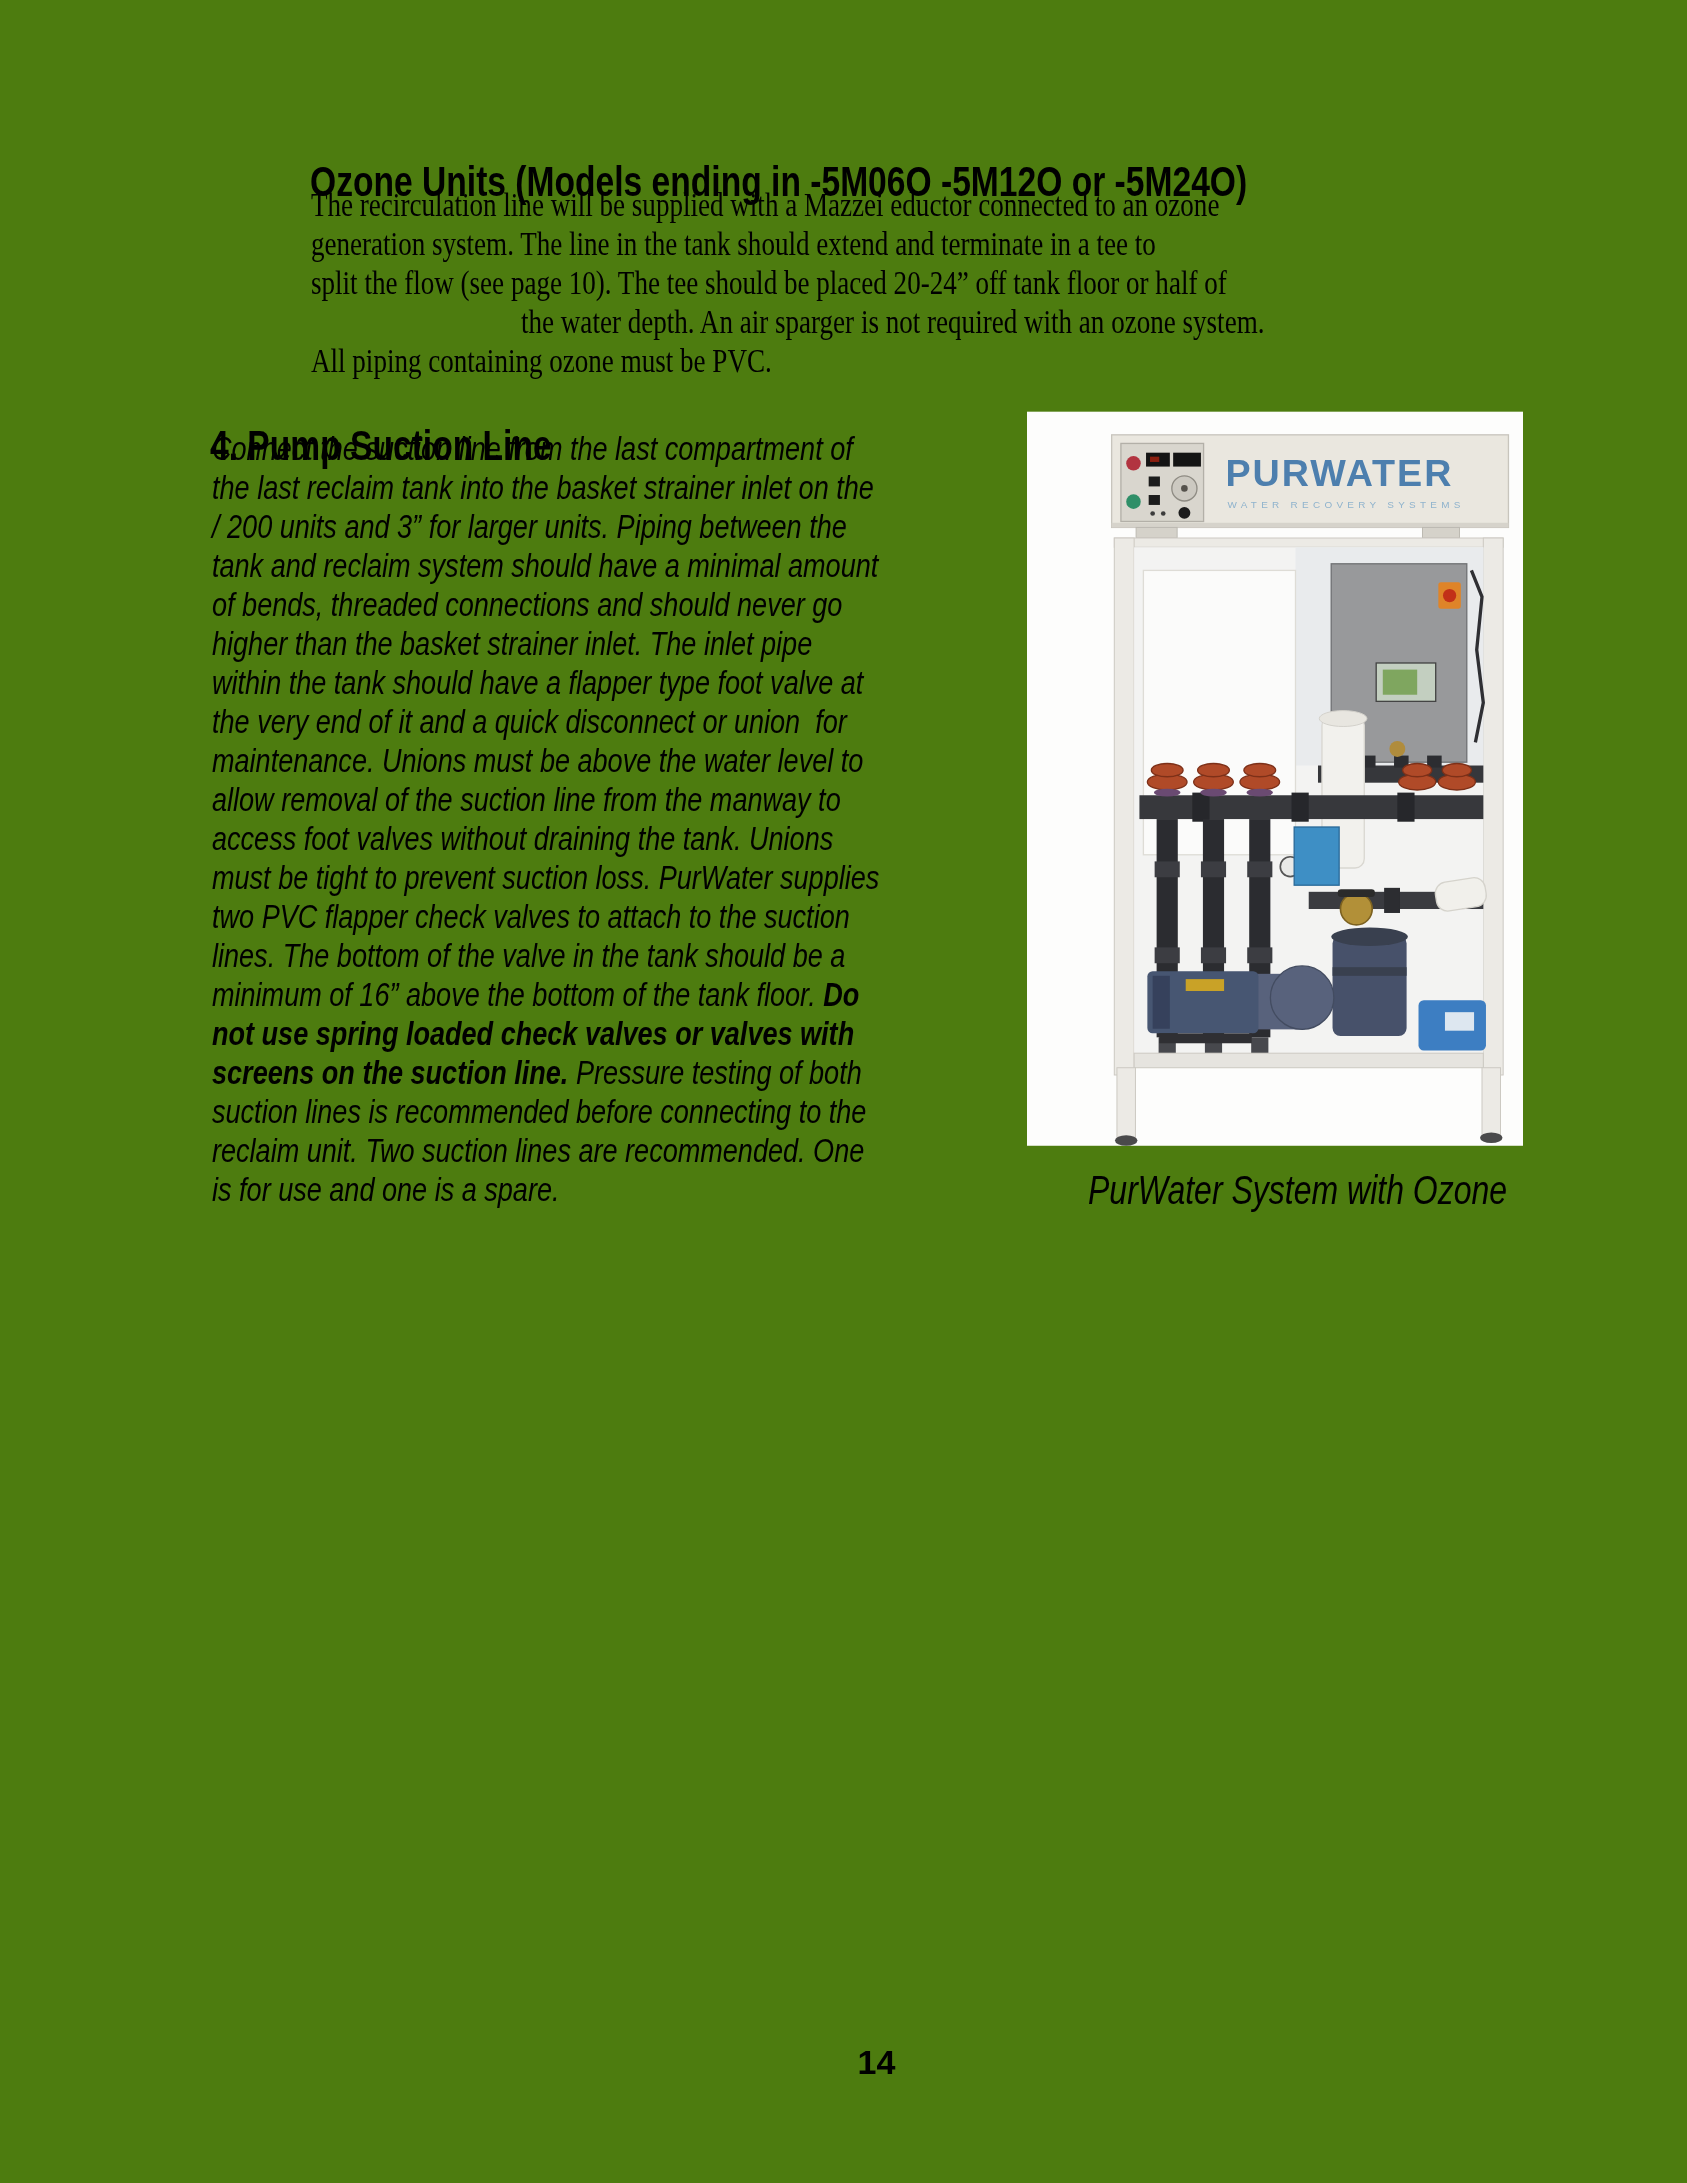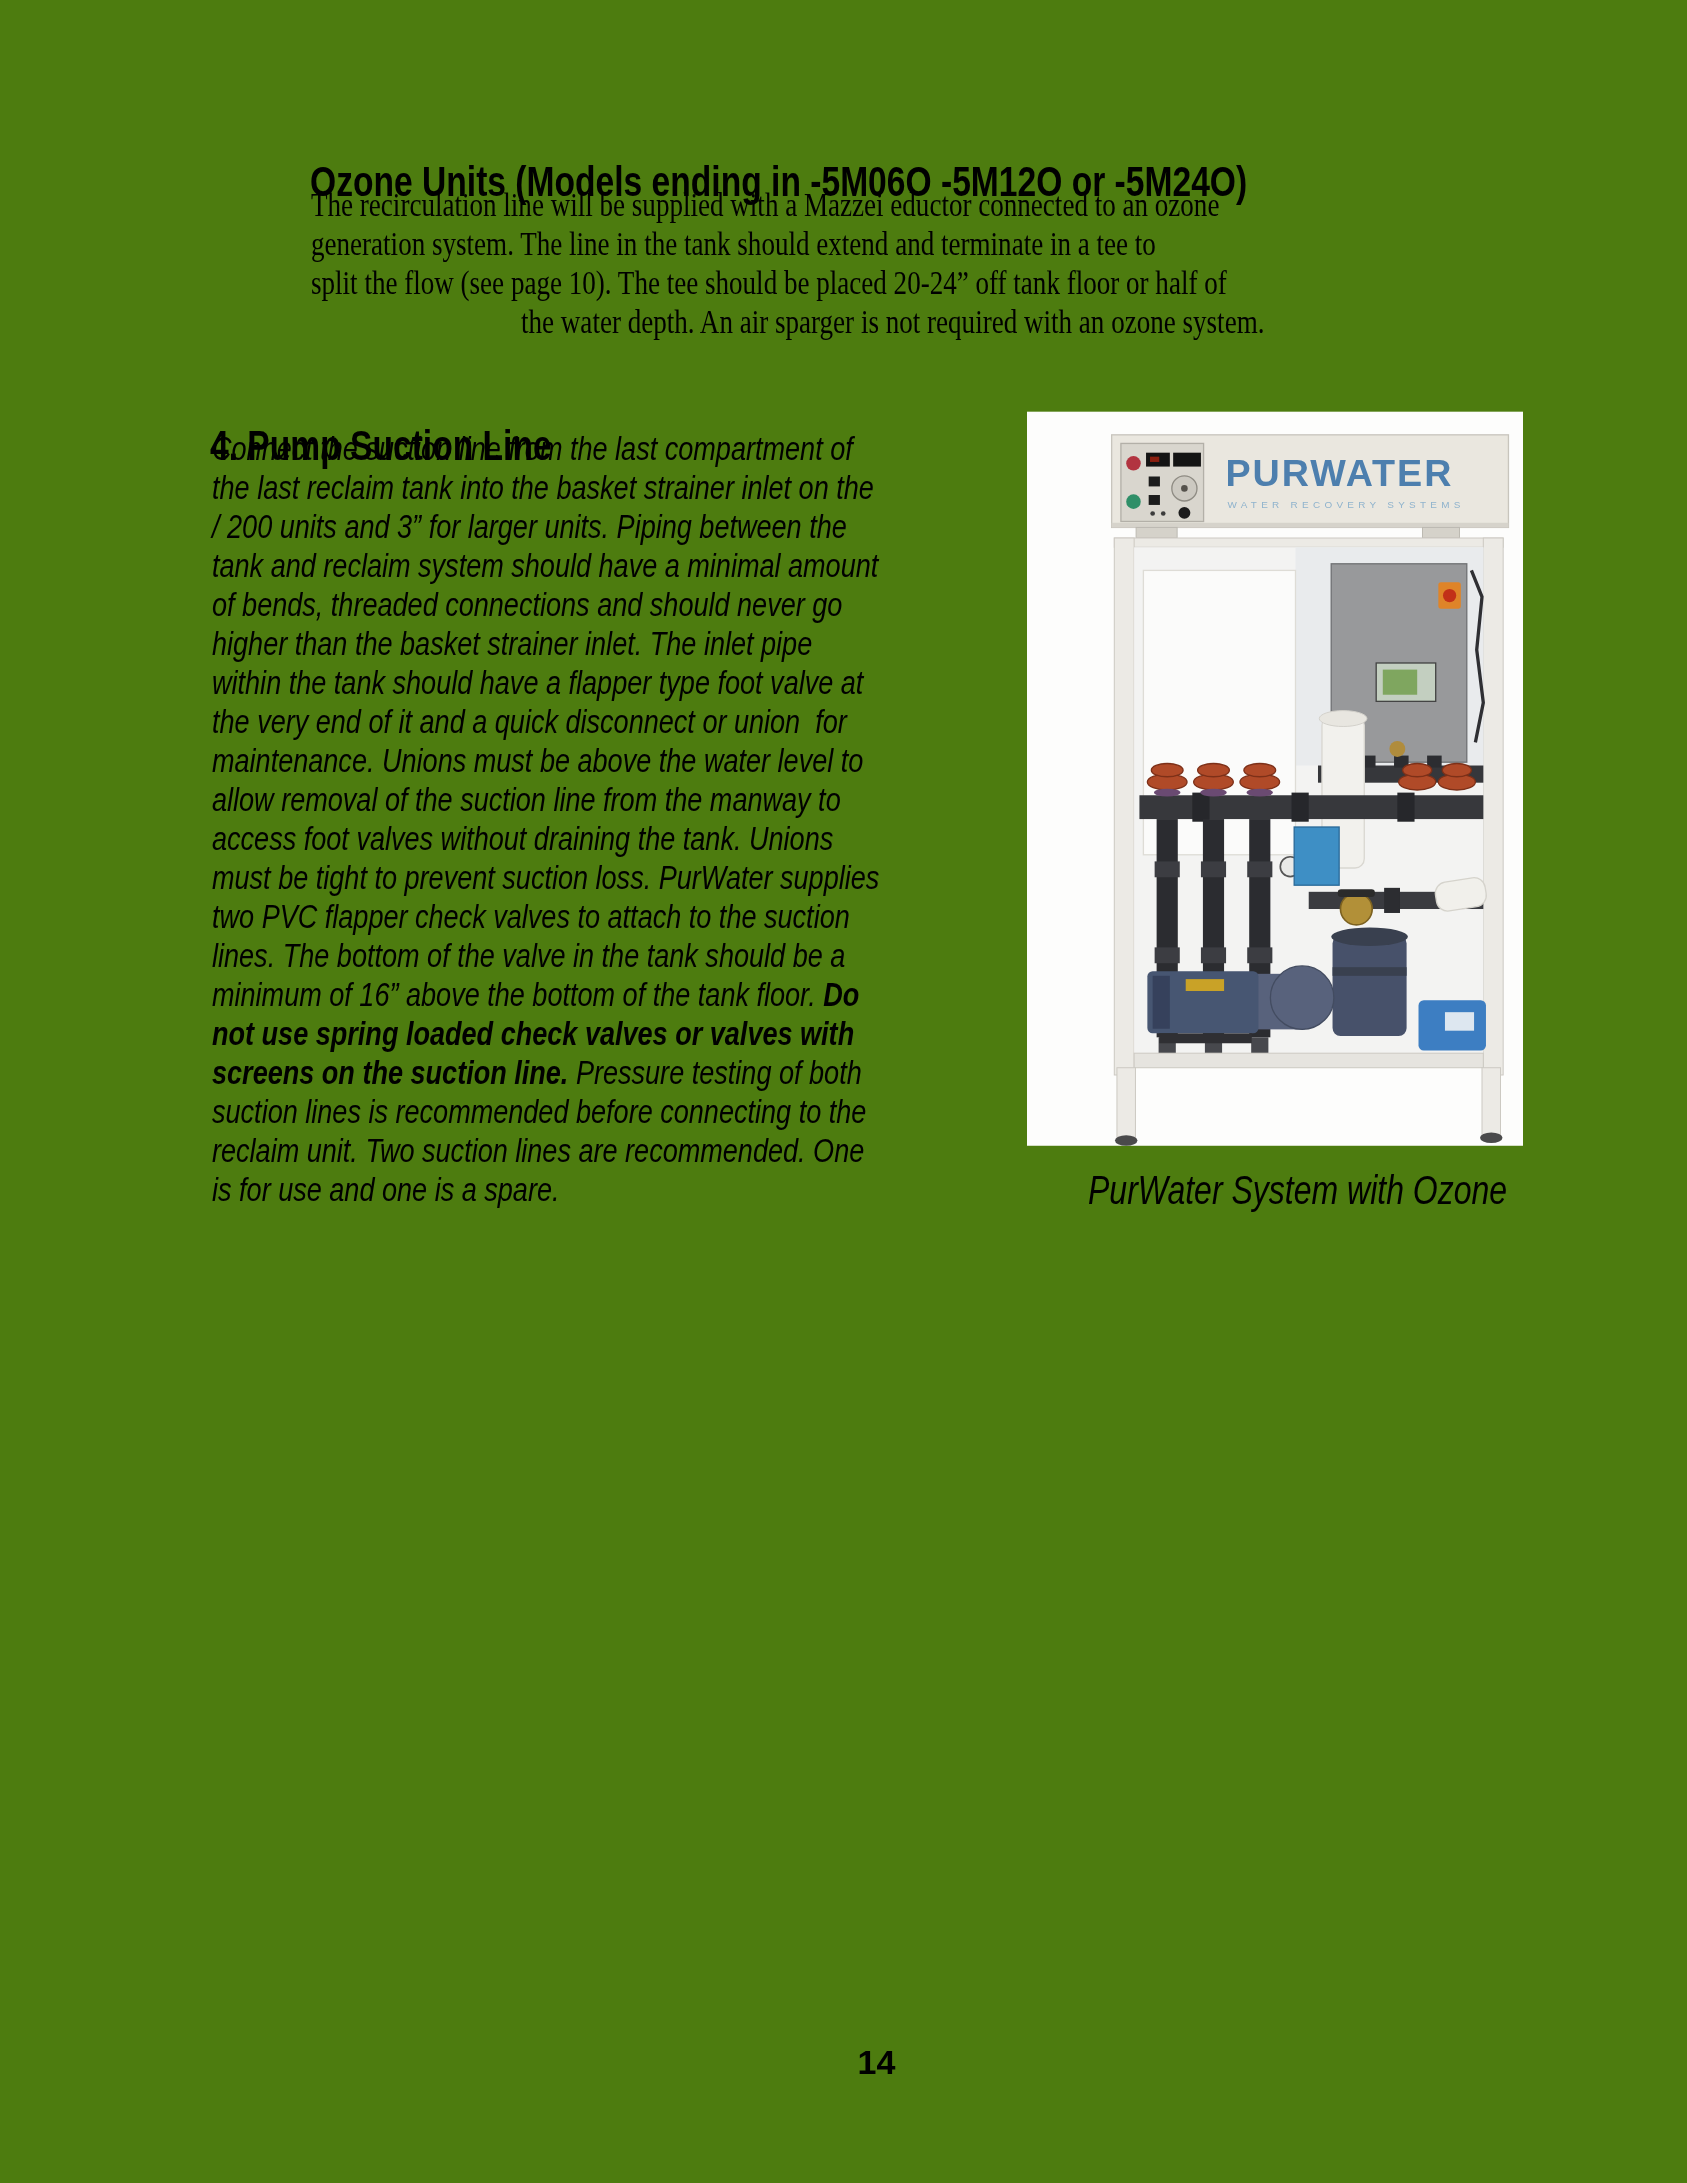--- a/index.html
+++ b/index.html
@@ -34,20 +34,21 @@
 
 <div class="page">
 
   <h1 class="h1"><span class="cond-h">Ozone Units (Models ending in -5M06O -5M12O or -5M24O)</span></h1>
 
   <div class="intro">
       <div class="line"><span class="cond"><span>The recirculation line will be supplied with a Mazzei eductor connected to an ozone</span></span></div>
       <div class="line"><span class="cond"><span>generation system. The line in the tank should extend and terminate in a tee to</span></span></div>
       <div class="line"><span class="cond"><span>split the flow (see page 10). The tee should be placed 20-24” off tank floor or half of</span></span></div>
       <div class="line indent"><span class="cond"><span>the water depth. An air sparger is not required with an ozone system.</span></span></div>
+      <div class="line"><span class="cond"><span>All piping containing ozone must be PVC.</span></span></div>
     </div>
 
   <h2 class="h2"><span class="cond-h">4. Pump Suction Line</span></h2>
 
   <div class="bodycol">
       <div class="line"><span class="cond"><span>Connect the suction line from the last compartment of</span></span></div>
       <div class="line"><span class="cond"><span>the last reclaim tank into the basket strainer inlet on the</span></span></div>
       <div class="line"><span class="cond"><span>/ 200 units and 3” for larger units. Piping between the</span></span></div>
       <div class="line"><span class="cond"><span>tank and reclaim system should have a minimal amount</span></span></div>
       <div class="line"><span class="cond"><span>of bends, threaded connections and should never go</span></span></div>

